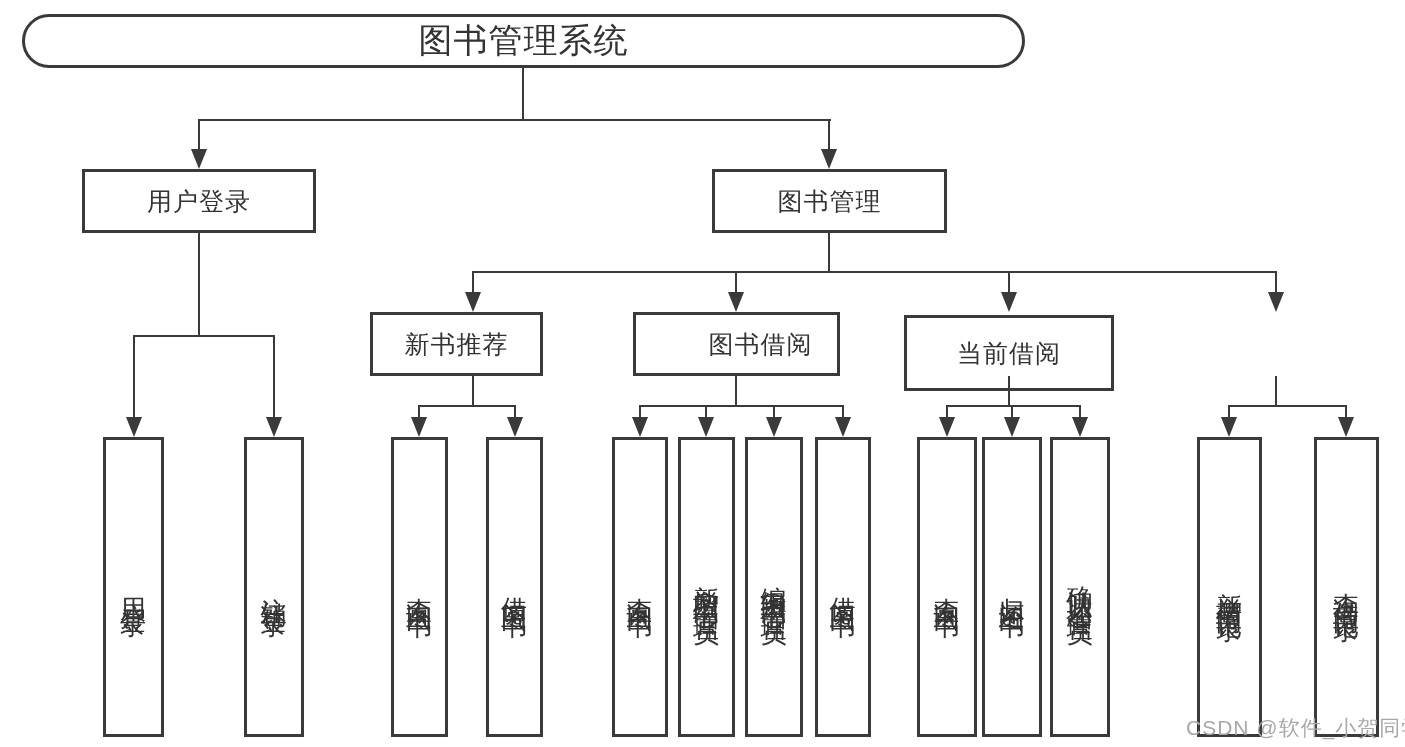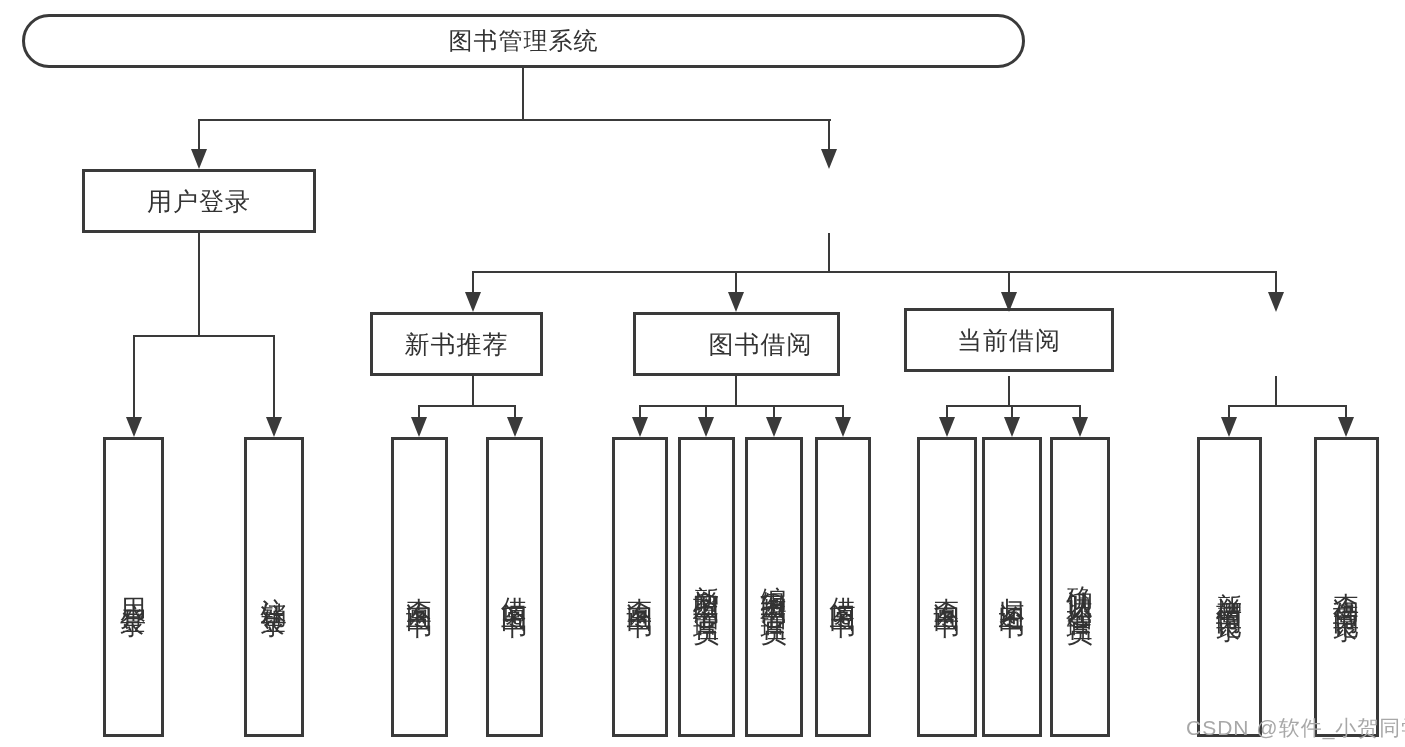--- a/index.html
+++ b/index.html
@@ -14,21 +14,21 @@
     position:absolute;
     box-sizing:border-box;
     border:3px solid #3a3a3a;
     background:#fff;
     display:flex;align-items:center;justify-content:center;
     color:#333;
     font-size:25px;
     letter-spacing:1px;
     white-space:nowrap;
   }
-  .node.root{font-size:24px;border-radius:27px;}
+  .node.root{font-size:34px;border-radius:27px;}
   .leaf{
     position:absolute;
     box-sizing:border-box;
     border:3px solid #3a3a3a;
     background:#fff;
     display:flex;align-items:center;justify-content:center;
     color:#333;
   }
   .leaf span{
     writing-mode:vertical-rl;
@@ -56,24 +56,25 @@
   }
 </style>
 </head>
 <body>
 
 <div id="canvas">
 
   <div class="node root" style="left: 22px; top: 14px; width: 1003px; height: 54px; border-color: rgb(58, 58, 58);">图书管理系统</div>
 
   <div class="node" style="left: 82px; top: 169px; width: 234px; height: 64px; border-color: rgb(58, 58, 58);">用户登录</div>
+  <div class="node" style="left: 712px; top: 169px; width: 235px; height: 64px; border-color: rgb(58, 58, 58);">图书管理</div>
 
   <div class="node" style="left: 370px; top: 312px; width: 173px; height: 64px; border-color: rgb(58, 58, 58);">新书推荐</div>
   <div class="node" style="left: 633px; top: 312px; width: 207px; height: 64px; border-color: rgb(58, 58, 58); padding-left: 48px;">图书借阅</div>
-  <div class="node" style="left: 904px; top: 308px; width: 210px; height: 64px; border-color: rgb(58, 58, 58);">当前借阅</div>
+  <div class="node" style="left: 904px; top: 315px; width: 210px; height: 76px; border-color: rgb(58, 58, 58);">当前借阅</div>
 
   <div class="leaf" style="left: 103px; top: 437px; width: 61px; height: 300px; border-color: rgb(58, 58, 58);">
       <span>用户登录</span>
     </div>
   <div class="leaf" style="left: 244px; top: 437px; width: 60px; height: 300px; border-color: rgb(58, 58, 58);">
       <span>注销登录</span>
     </div>
 
   <div class="leaf" style="left: 391px; top: 437px; width: 57px; height: 300px; border-color: rgb(58, 58, 58);">
       <span>查询图书</span>

